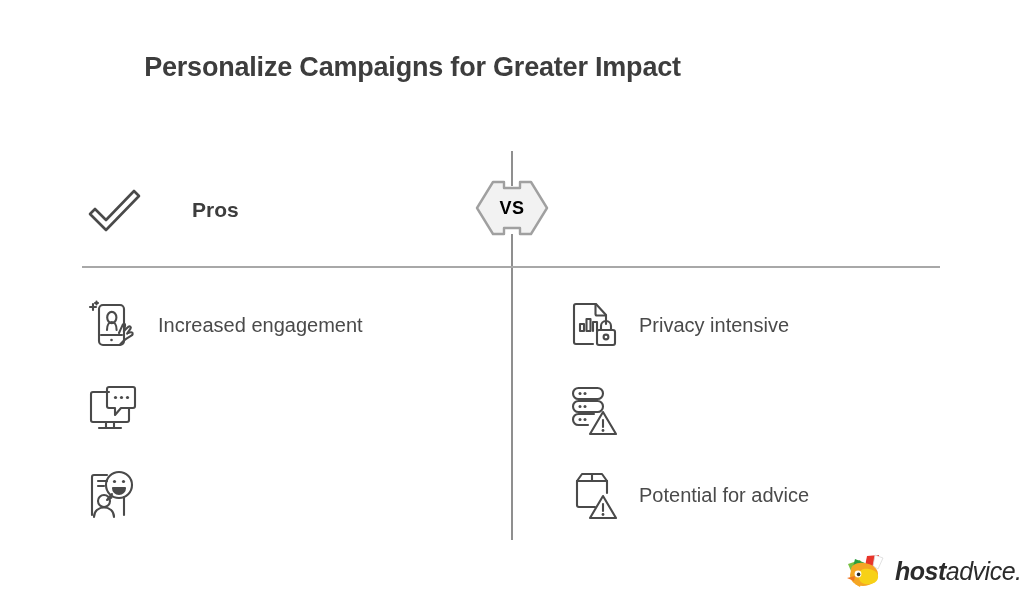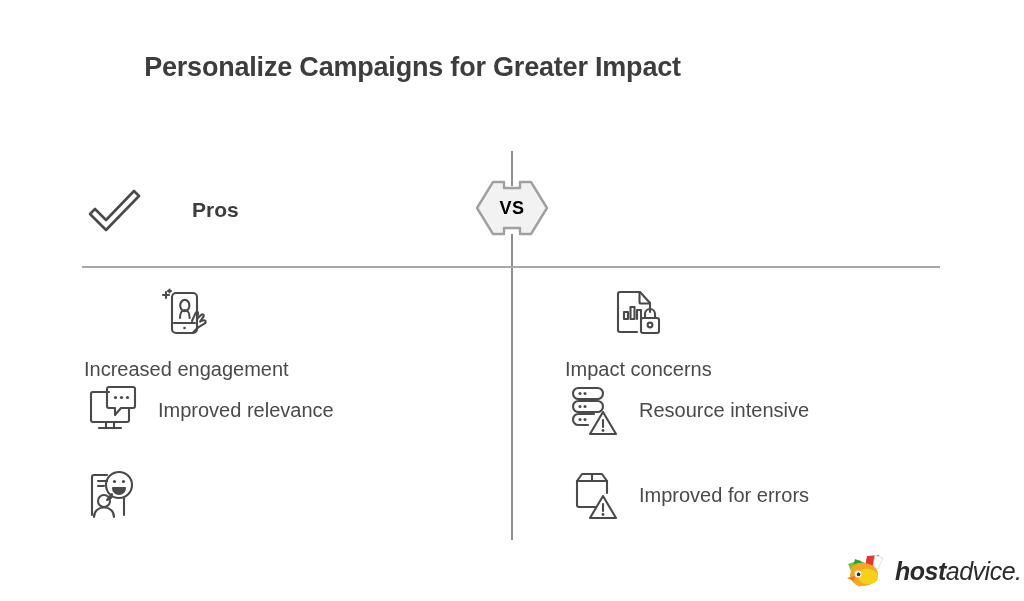--- a/index.html
+++ b/index.html
@@ -117,21 +117,21 @@
     align-items: center;
     justify-content: center;
   }
   .row .row-label {
     font-size: 20px;
     color: #4a4a4a;
     white-space: nowrap;
   }
   .col-pros .row { left: 84px; }
   .col-cons .row { left: 565px; }
-  .r1 { top: 284px; flex-direction: column; }
+  .r1 { top: 294px; }
   .r2 { top: 379px; }
   .r3 { top: 464px; }
 
   
   .logo {
     position: absolute;
     left: 845px;
     top: 554px;
     display: flex;
     align-items: center;
@@ -205,21 +205,20 @@
             <path d="M24 10 H8 a2 2 0 0 0 -2 2 V38 a2 2 0 0 0 2 2 H42 a2 2 0 0 0 2 -2 V27"></path>
             <path d="M21 40 L21 46 M29 40 L29 46"></path>
             <line x1="14" y1="46" x2="36" y2="46"></line>
             <path d="M24 5 H48 a2 2 0 0 1 2 2 V24 a2 2 0 0 1 -2 2 H36 L30 33 L30 26 H24 a2 2 0 0 1 -2 -2 V7 a2 2 0 0 1 2 -2 Z"></path>
             <circle cx="30.5" cy="15.5" r="1.6" fill="#4a4a4a" stroke="none"></circle>
             <circle cx="36.5" cy="15.5" r="1.6" fill="#4a4a4a" stroke="none"></circle>
             <circle cx="42.5" cy="15.5" r="1.6" fill="#4a4a4a" stroke="none"></circle>
           </g>
         </svg>
       </span>
-      <span class="row-label">Improved relevance</span>
     </div>
 
     <div class="row r3">
       <span class="row-icon">
         <svg width="56" height="56" viewBox="0 0 56 56" xmlns="http://www.w3.org/2000/svg">
           <g fill="none" stroke="#4a4a4a" stroke-width="2.1" stroke-linejoin="round" stroke-linecap="round">
             <path d="M22 8 H9 a2 2 0 0 0 -2 2 V48"></path>
             <line x1="13" y1="14" x2="22" y2="14"></line>
             <line x1="13" y1="19" x2="19" y2="19"></line>
             <line x1="39" y1="30" x2="39" y2="48"></line>
@@ -247,21 +246,21 @@
             <path d="M29.5 7 V17 a1.5 1.5 0 0 0 1.5 1.5 H40"></path>
             <path d="M14 34 V27 H18 V34 Z"></path>
             <path d="M20.5 34 V22 H24.5 V34 Z"></path>
             <path d="M27 34 V25 H31 V34"></path>
             <rect x="31" y="33" width="18" height="15" rx="2"></rect>
             <path d="M35 33 V29 a5 5 0 0 1 10 0 V33"></path>
             <circle cx="40" cy="40" r="2.4"></circle>
           </g>
         </svg>
       </span>
-      <span class="row-label">Impact concerns</span>
+      <span class="row-label">Privacy intensive</span>
     </div>
 
     <div class="row r2">
       <span class="row-icon">
         <svg width="56" height="56" viewBox="0 0 56 56" xmlns="http://www.w3.org/2000/svg">
           <g fill="none" stroke="#4a4a4a" stroke-width="2.1" stroke-linejoin="round" stroke-linecap="round">
             <rect x="7" y="6" width="30" height="11" rx="5.5"></rect>
             <rect x="7" y="19" width="30" height="11" rx="5.5"></rect>
             <path d="M28 32 H12.5 a5.5 5.5 0 0 0 0 11 H22"></path>
             <circle cx="14" cy="11.5" r="1.5" fill="#4a4a4a" stroke="none"></circle>
@@ -269,38 +268,37 @@
             <circle cx="14" cy="24.5" r="1.5" fill="#4a4a4a" stroke="none"></circle>
             <circle cx="19" cy="24.5" r="1.5" fill="#4a4a4a" stroke="none"></circle>
             <circle cx="14" cy="37.5" r="1.5" fill="#4a4a4a" stroke="none"></circle>
             <circle cx="19" cy="37.5" r="1.5" fill="#4a4a4a" stroke="none"></circle>
             <path d="M37 30 L50 52 H24 Z"></path>
             <line x1="37" y1="38" x2="37" y2="45"></line>
             <circle cx="37" cy="48.5" r="1.4" fill="#4a4a4a" stroke="none"></circle>
           </g>
         </svg>
       </span>
-      <span class="row-label">Resource intensive</span>
     </div>
 
     <div class="row r3">
       <span class="row-icon">
         <svg width="56" height="56" viewBox="0 0 56 56" xmlns="http://www.w3.org/2000/svg">
           <g fill="none" stroke="#4a4a4a" stroke-width="2.1" stroke-linejoin="round" stroke-linecap="round">
             <path d="M11 14 L16 7 H36 L41 14"></path>
             <line x1="26" y1="7" x2="26" y2="14"></line>
             <path d="M41 14 V26 M11 14 V38 a2 2 0 0 0 2 2 H29"></path>
             <line x1="11" y1="14" x2="41" y2="14"></line>
             <path d="M37 29 L50 51 H24 Z"></path>
             <line x1="37" y1="37" x2="37" y2="44"></line>
             <circle cx="37" cy="47.5" r="1.4" fill="#4a4a4a" stroke="none"></circle>
           </g>
         </svg>
       </span>
-      <span class="row-label">Improved for errors</span>
+      <span class="row-label">Potential for advice</span>
     </div>
 
   </div>
 
   <div class="logo">
     <span class="logo-mark">
       <svg width="44" height="34" viewBox="0 0 44 34" xmlns="http://www.w3.org/2000/svg">
         <path d="M22 2 L34 1 L31 13 L20 12 Z" fill="#e8342a"></path>
         <path d="M30 1 L38 4 L33 15 L28 12 Z" fill="#ffffff" stroke="#d9d9d9" stroke-width="0.8"></path>
         <path d="M3 10 L15 6 L19 14 L6 17 Z" fill="#7ac143"></path>

